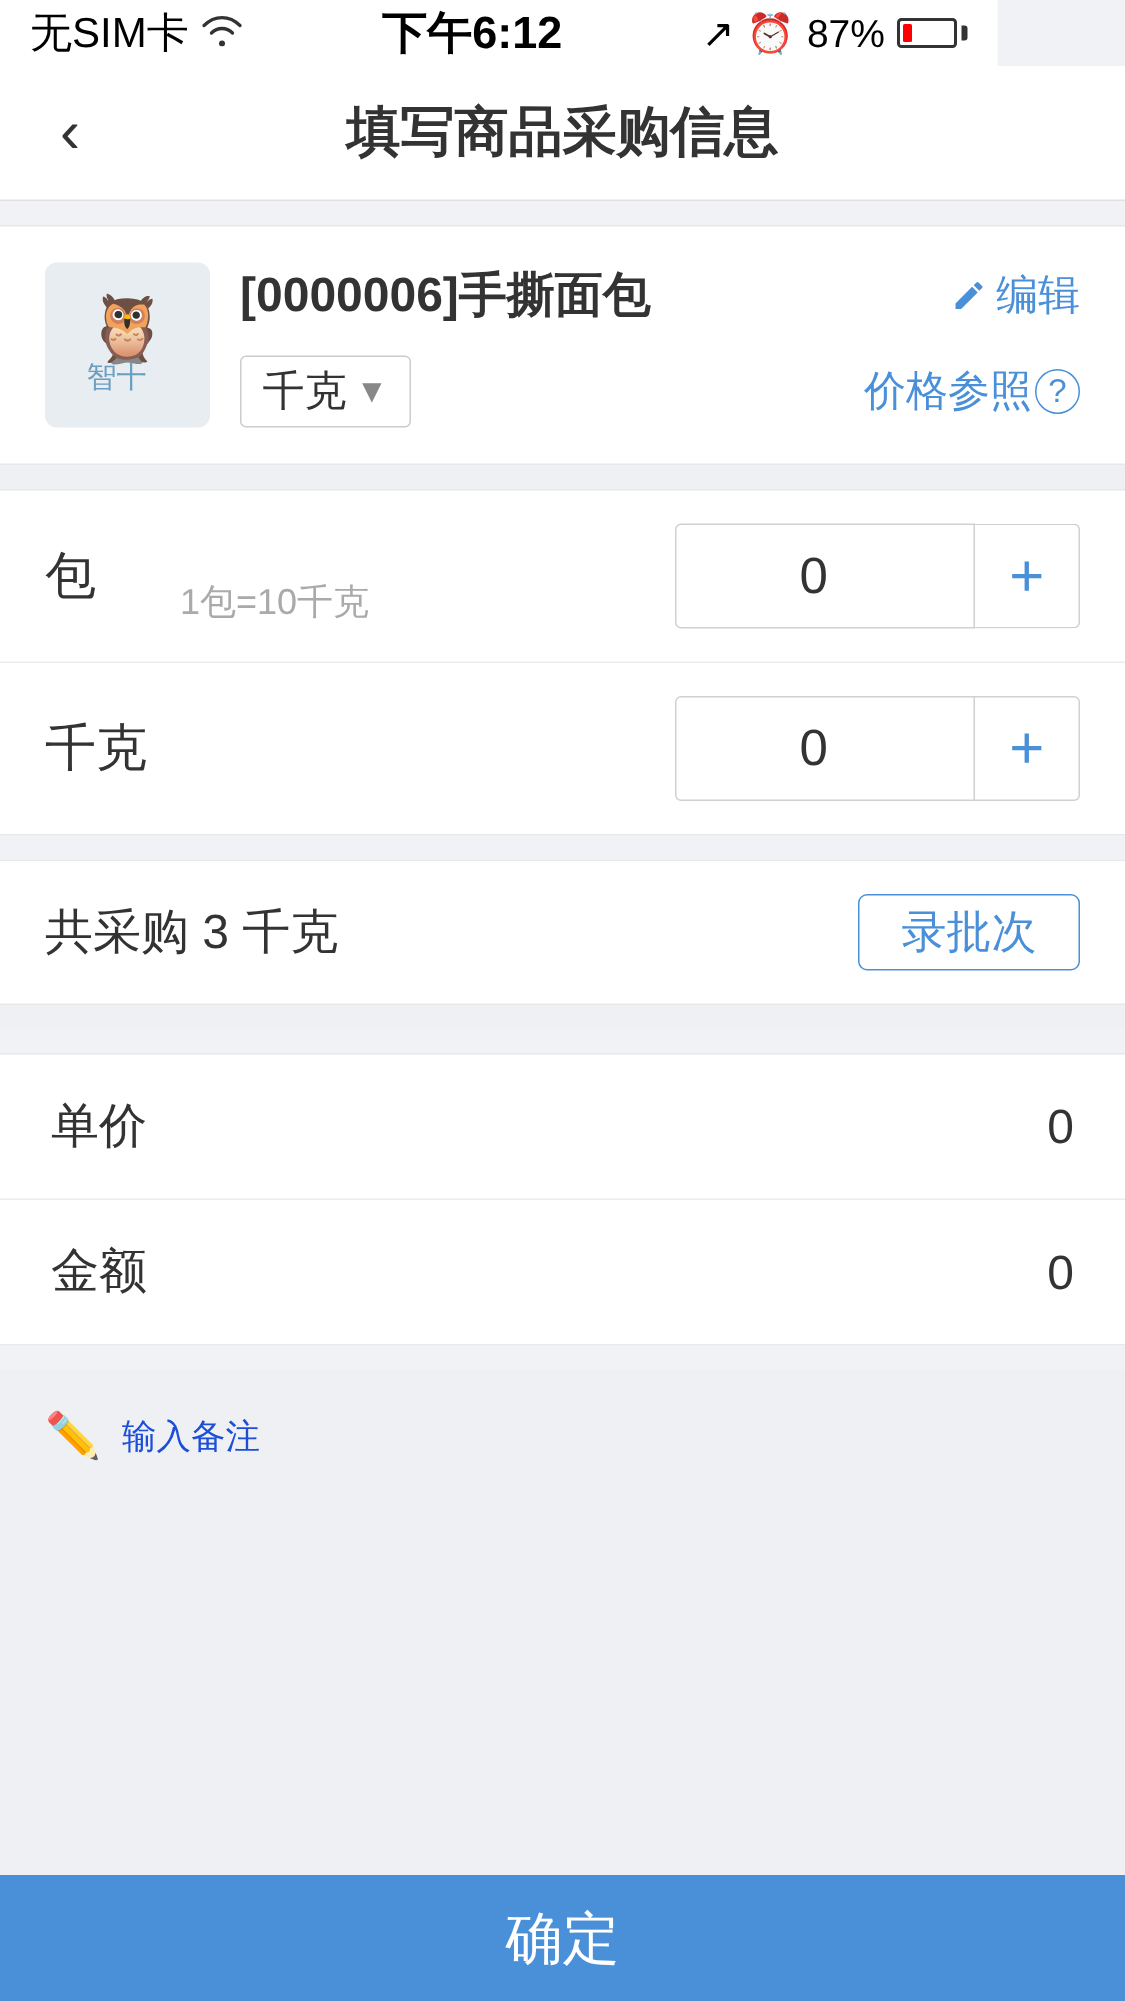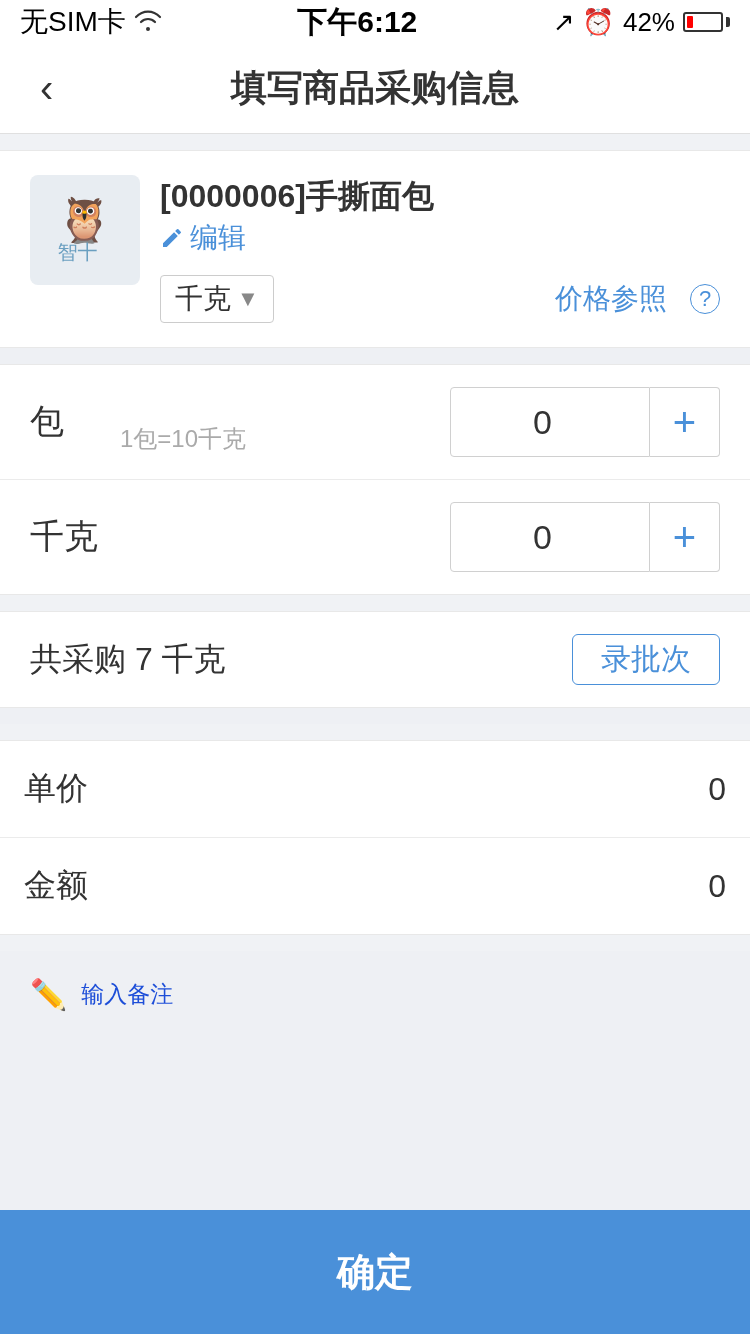--- a/index.html
+++ b/index.html
@@ -7,21 +7,21 @@
     body {
       width: 750px;
       min-height: 1334px;
       font-family: -apple-system, "PingFang SC", "Helvetica Neue", Arial, sans-serif;
       background: #f0f2f5;
       font-size: 32px;
     }
 
     
     .status-bar {
-      width: 750px;
+      width: 665px;
       height: 44px;
       background: #fff;
       display: flex;
       align-items: center;
       justify-content: space-between;
       padding: 0 20px;
       font-size: 28px;
       font-weight: 500;
     }
     .status-left { display: flex; align-items: center; gap: 8px; }
@@ -103,22 +103,21 @@
     }
     .product-info {
       flex: 1;
       display: flex;
       flex-direction: column;
       gap: 18px;
     }
     .product-header {
       display: flex;
       justify-content: space-between;
-      align-items: flex-start;
-      flex-direction: column;
+      align-items: center;
     }
     .product-name {
       font-size: 32px;
       font-weight: 600;
       color: #333;
     }
     .product-edit {
       font-size: 28px;
       color: #4a90d9;
       display: flex;
@@ -145,21 +144,21 @@
       display: flex;
       align-items: center;
       gap: 6px;
       cursor: pointer;
     }
     .price-ref {
       font-size: 28px;
       color: #4a90d9;
       display: flex;
       align-items: center;
-      gap: 23px;
+      gap: 2px;
       cursor: pointer;
     }
 
     
     .section-divider {
       height: 16px;
       background: #eef0f4;
     }
 
     
@@ -249,21 +248,21 @@
     
     .price-section {
       background: #fff;
       margin-top: 16px;
       border-top: 1px solid #e8e8e8;
       border-bottom: 1px solid #e8e8e8;
     }
     .price-row {
       display: flex;
       align-items: center;
-      padding: 26px 24px;
+      padding: 26px 34px;
       border-bottom: 1px solid #ebebeb;
       justify-content: space-between;
     }
     .price-row:last-child { border-bottom: none; }
     .price-label {
       font-size: 32px;
       color: #333;
     }
     .price-value {
       font-size: 32px;
@@ -294,28 +293,28 @@
       height: 280px;
       background: #eef0f4;
     }
 
     
     .confirm-btn {
       position: fixed;
       bottom: 0;
       left: 0;
       width: 750px;
-      height: 124px;
+      height: 84px;
       background: #4a90d9;
       display: flex;
       align-items: center;
       justify-content: center;
       font-size: 38px;
       color: #fff;
-      font-weight: 700;
+      font-weight: 400;
       cursor: pointer;
       border: none;
       outline: none;
     }
   </style>
 </head>
 <body>
 
 <div class="status-bar">
   <div class="status-left">
@@ -325,21 +324,21 @@
         <path d="M14 18a2 2 0 1 1 0 4 2 2 0 0 1 0-4z" fill="#333"></path>
         <path d="M7 13c1.9-1.9 4.4-3 7-3s5.1 1.1 7 3" stroke="#333" stroke-width="2.2" fill="none" stroke-linecap="round"></path>
         <path d="M2 8c3.3-3.3 7.7-5.3 12-5.3s8.7 2 12 5.3" stroke="#333" stroke-width="2.2" fill="none" stroke-linecap="round"></path>
       </svg>
     </span>
   </div>
   <div class="status-center">下午6:12</div>
   <div class="status-right">
     <span>↗</span>
     <span>⏰</span>
-    <span>42%</span>
+    <span>87%</span>
     <div class="battery">
       <div class="battery-body">
         <div class="battery-fill"></div>
       </div>
       <div class="battery-tip"></div>
     </div>
   </div>
 </div>
 
 <div class="nav-bar">
@@ -395,21 +394,21 @@
     <span class="input-sub-label"></span>
     <div class="input-field-wrapper">
       <input class="input-number" type="number" value="0" style="">
       <div class="input-plus">+</div>
     </div>
   </div>
 </div>
 
 <div class="summary-section">
   <div class="summary-row">
-    <span class="summary-label">共采购 7 千克</span>
+    <span class="summary-label">共采购 3 千克</span>
     <button class="record-batch-btn">录批次</button>
   </div>
 </div>
 
 <div class="section-divider"></div>
 
 <div class="price-section">
   <div class="price-row">
     <span class="price-label">单价</span>
     <span class="price-value">0</span>

